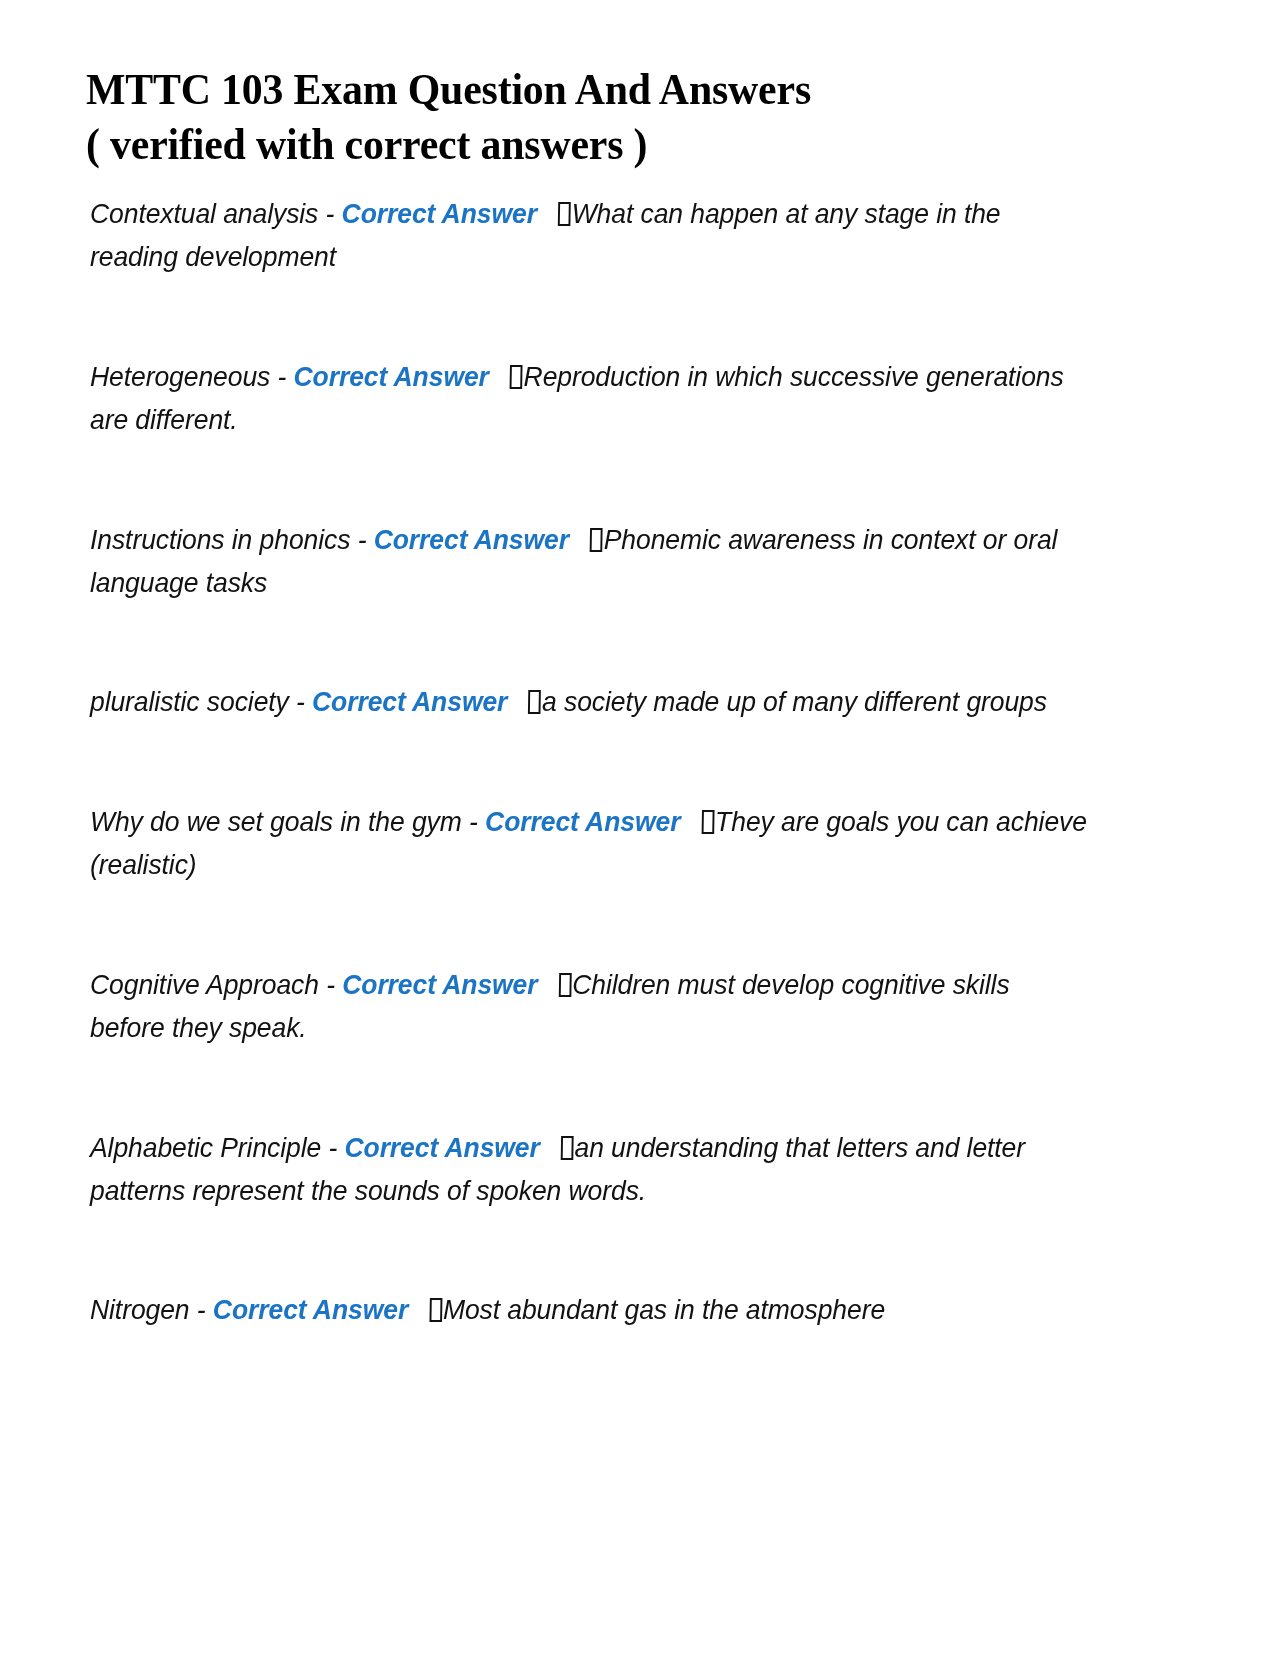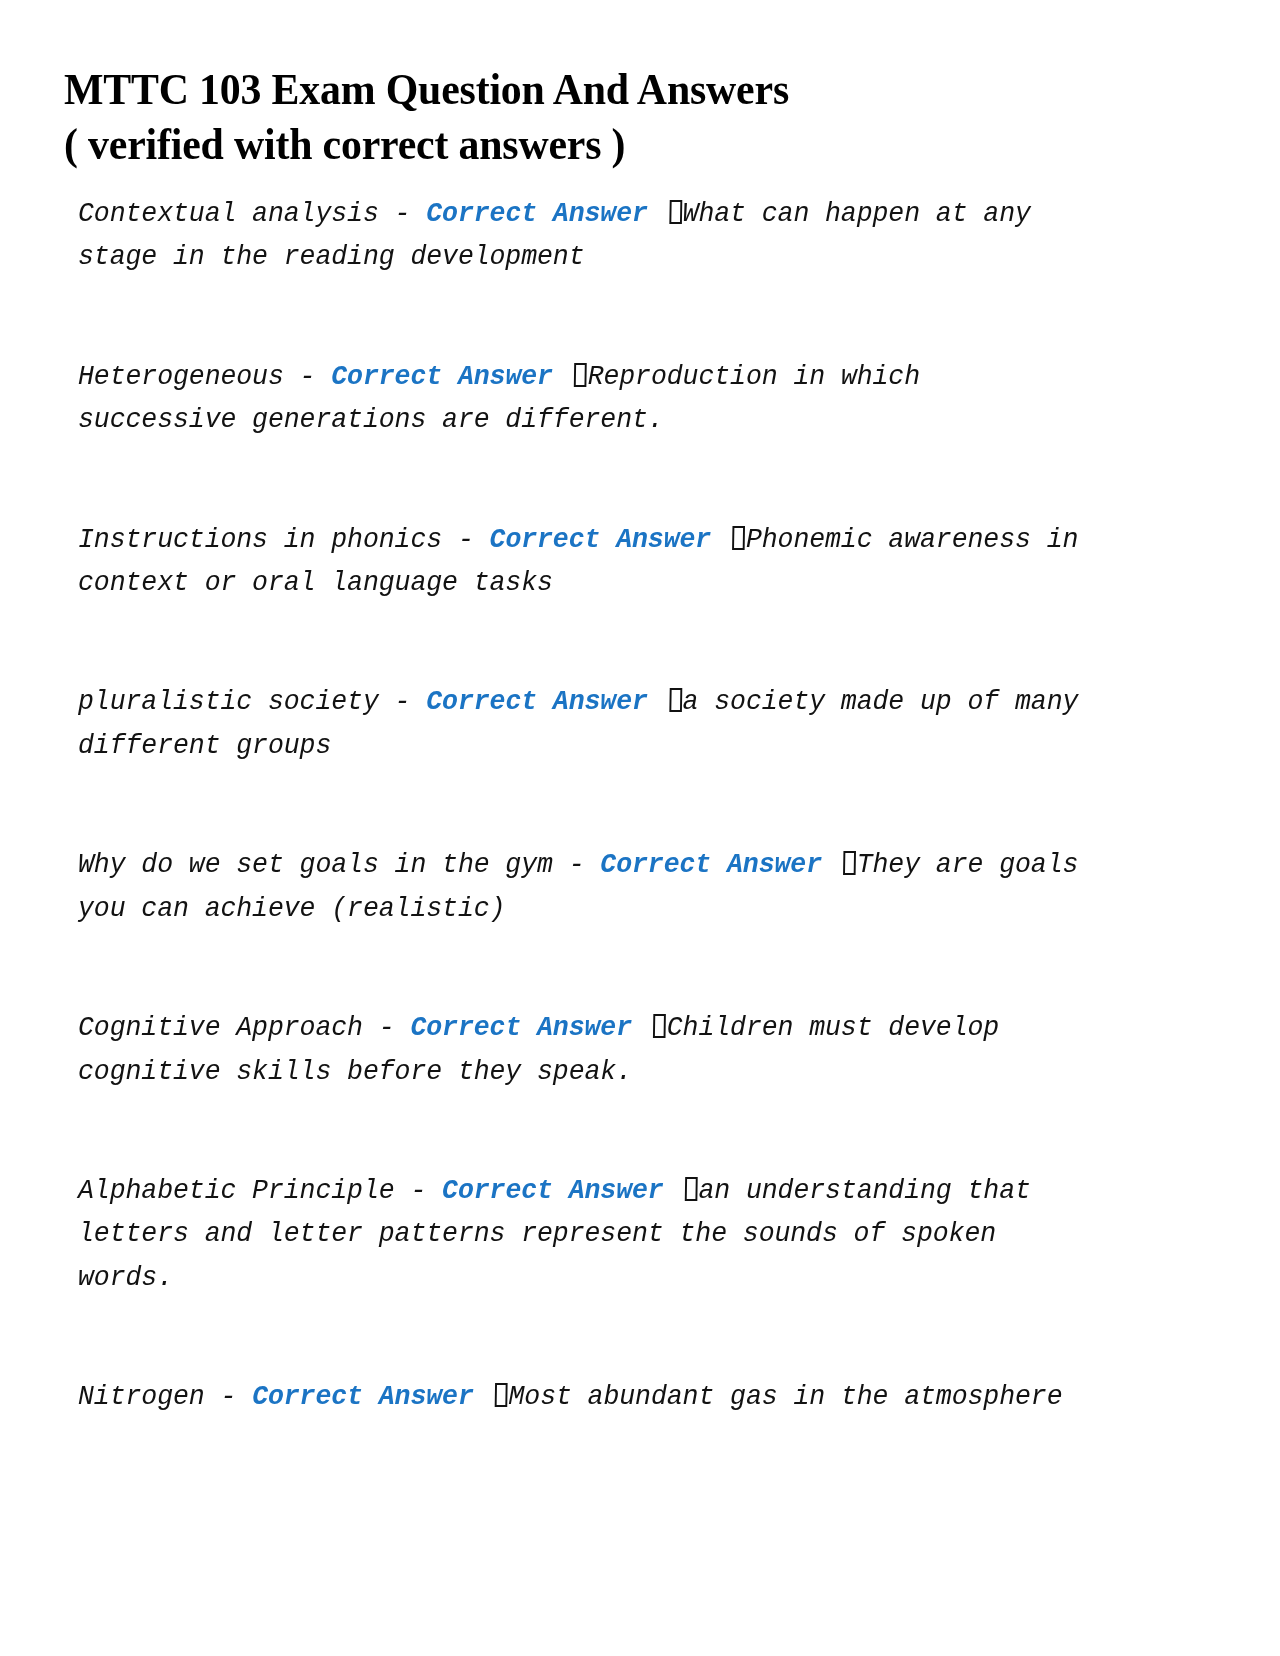--- a/index.html
+++ b/index.html
@@ -17,43 +17,42 @@
     color: #000000;
   }
 
   .page {
     position: absolute;
     left: 0; top: 0;
     width: 1280px;
     height: 1656px;
     background: #ffffff;
     box-sizing: border-box;
-    padding: 62px 150px 0 64px;
+    padding: 62px 150px 0 86px;
   }
 
   
   .doc-title {
     font-family: "Liberation Serif", "DejaVu Serif", serif;
     font-weight: bold;
     font-size: 45px;
     line-height: 1.22;
     letter-spacing: -0.2px;
     color: #000000;
     margin: 0 0 20px 0;
     transform: scaleX(0.93);
     transform-origin: left top;
     white-space: pre-line;
   }
 
   
   .qa-list {
-    margin: 14px;
+    margin: 4px;
     padding: 0;
     list-style: none;
-    font-family: Liberation Mono, monospace;
   }
 
   .qa-item {
     margin: 0 0 76px 0;
     font-style: italic;
     font-size: 27.5px;
     line-height: 1.58;
     color: #121212;
     letter-spacing: -0.1px;
     transform: scaleX(0.965);

